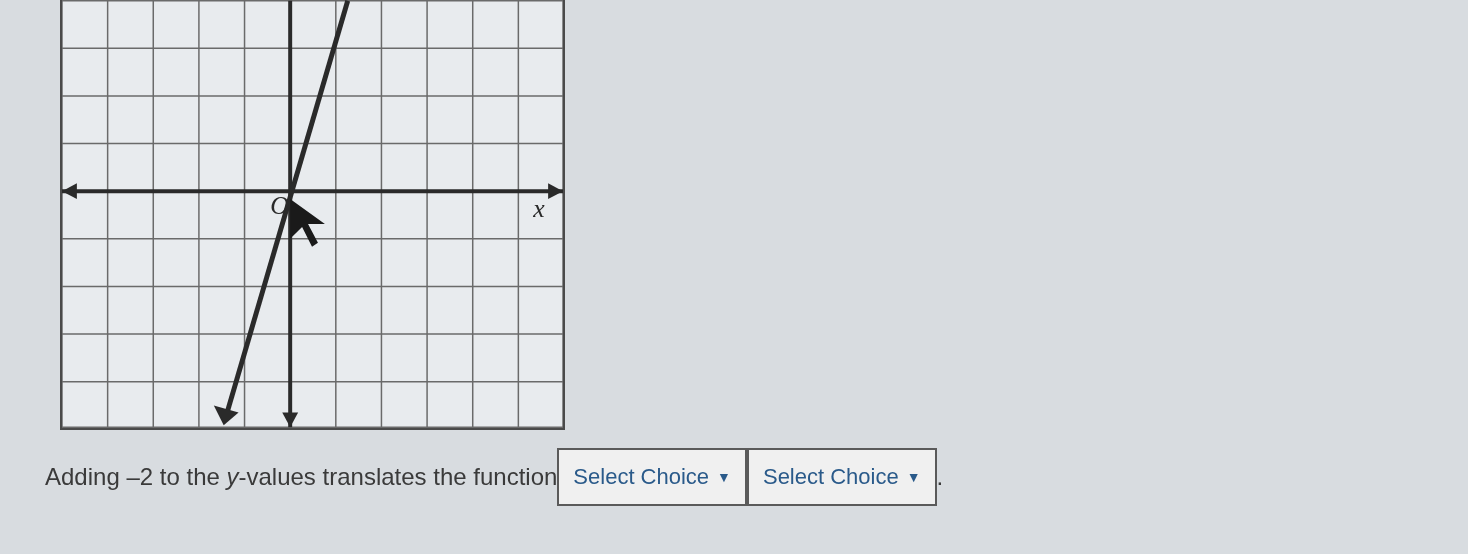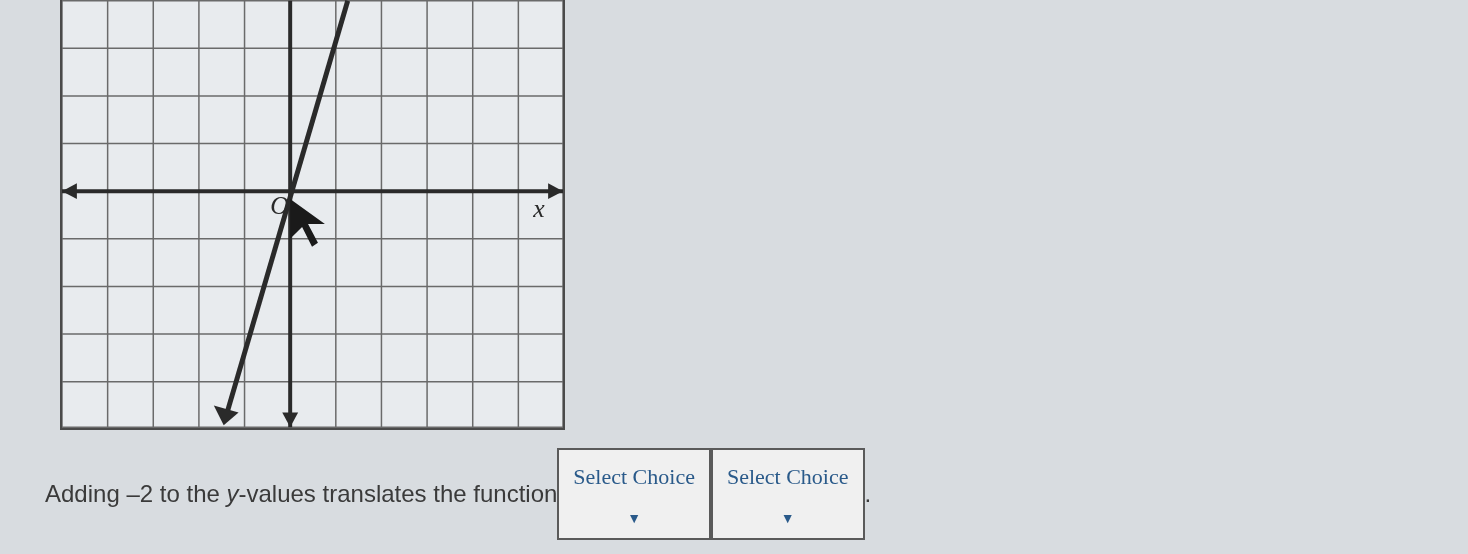--- a/index.html
+++ b/index.html
@@ -53,22 +53,21 @@
     .select-choice {
       display: inline-flex;
       align-items: center;
       gap: 8px;
       border: 2px solid #5a5a5a;
       background: #f0f0f0;
       padding: 6px 14px;
       font-size: 22px;
       color: #2a5a8a;
       cursor: pointer;
-      font-family: Liberation Serif, serif;
-      flex-direction: column;
+      font-family: Liberation Sans, sans-serif;
     }
     .select-choice .chevron {
       font-size: 14px;
       color: #2a5a8a;
     }
     .text-segment {
       white-space: nowrap;
     }
   </style>
 </head>

